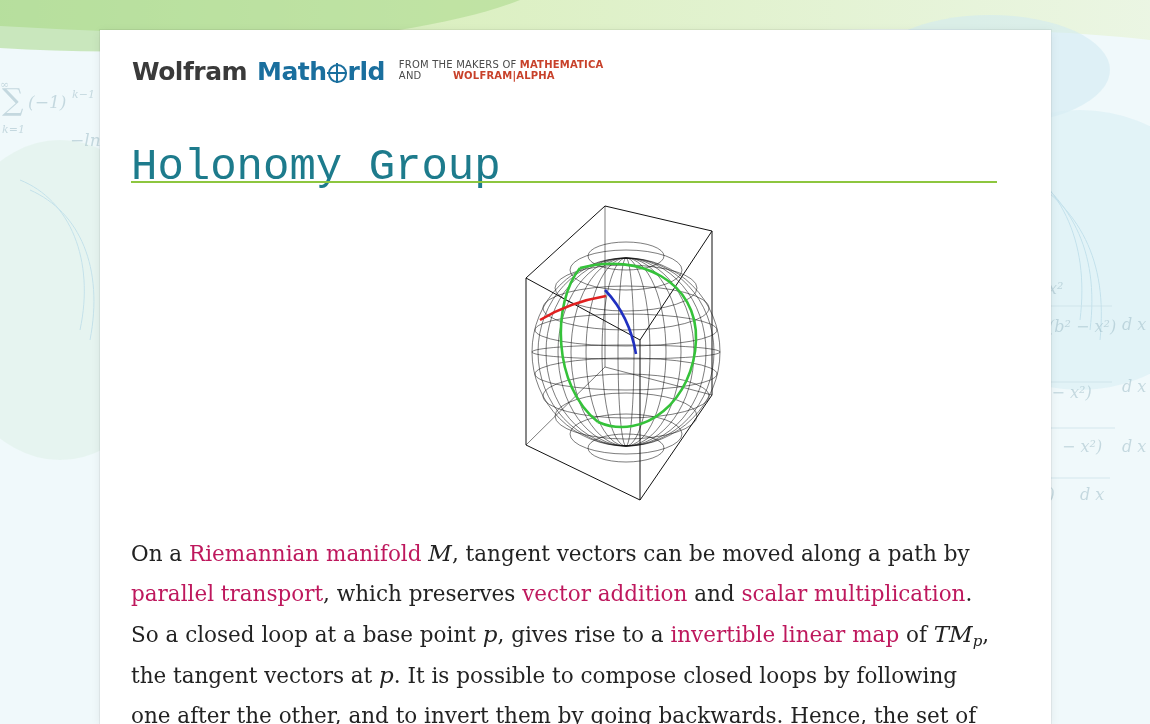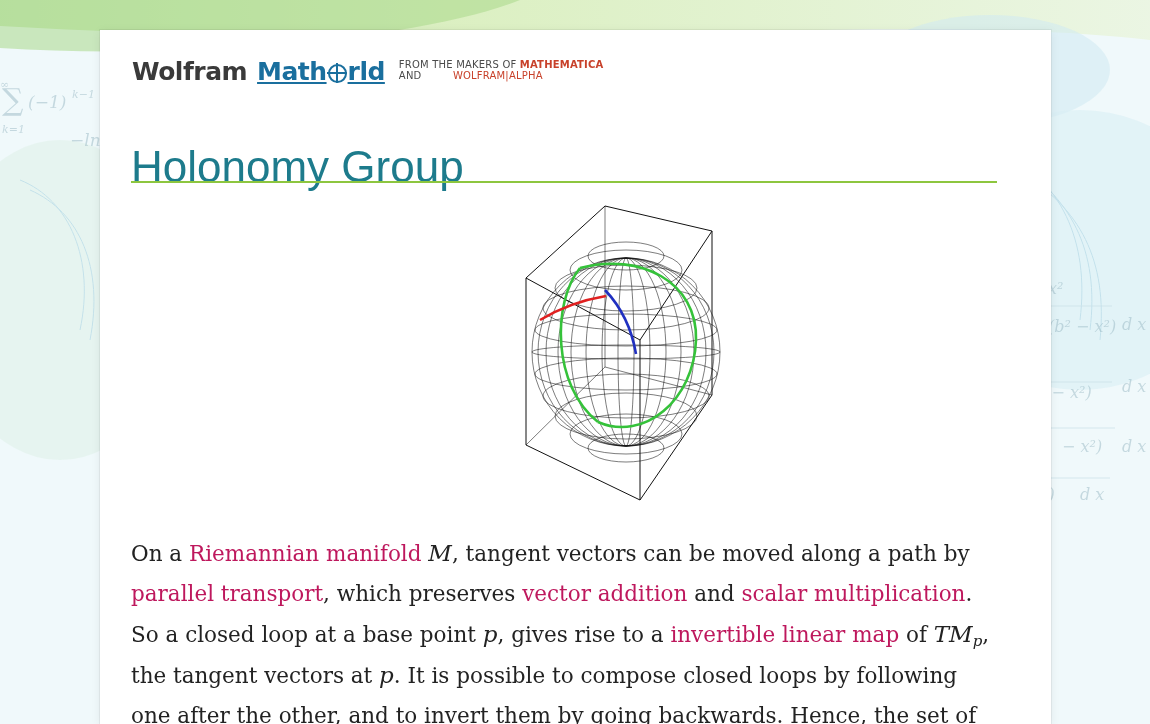--- a/index.html
+++ b/index.html
@@ -56,21 +56,20 @@
   .logo-mathworld {
     font-family: "DejaVu Sans", sans-serif;
     font-weight: bold;
     font-size: 25px;
     letter-spacing: -0.5px;
     color: #1a6f9e;
     line-height: 1;
     margin-left: 10px;
     display: flex;
     align-items: center;
-    text-decoration: underline;
   }
   .logo-globe {
     display: inline-block;
     width: 19px; height: 19px;
     border-radius: 50%;
     border: 2.5px solid #1a6f9e;
     position: relative;
     margin: 0 1px;
     top: 2px;
   }
@@ -93,28 +92,28 @@
     line-height: 1.15;
     padding-bottom: 2px;
   }
   #logo-tagline div {
     font-size: 10px;
     color: #4a4a4a;
     letter-spacing: 0.2px;
     white-space: nowrap;
   }
   #logo-tagline .em { color: #c8412a; font-weight: bold; }
-  #logo-tagline .em2 { color: #c8412a; font-weight: normal; padding-left: 28px; }
+  #logo-tagline .em2 { color: #c8412a; font-weight: bold; padding-left: 28px; }
 
   
   #title {
     position: absolute;
     left: 31px;
     top: 84px;
-    font-family: Liberation Sans, sans-serif;
+    font-family: Liberation Mono, monospace;
     font-size: 44px;
     font-weight: normal;
     color: #1d7b8c;
     letter-spacing: 0px;
     line-height: 1.1;
   }
   #title-rule {
     position: absolute;
     left: 31px;
     top: 151px;

